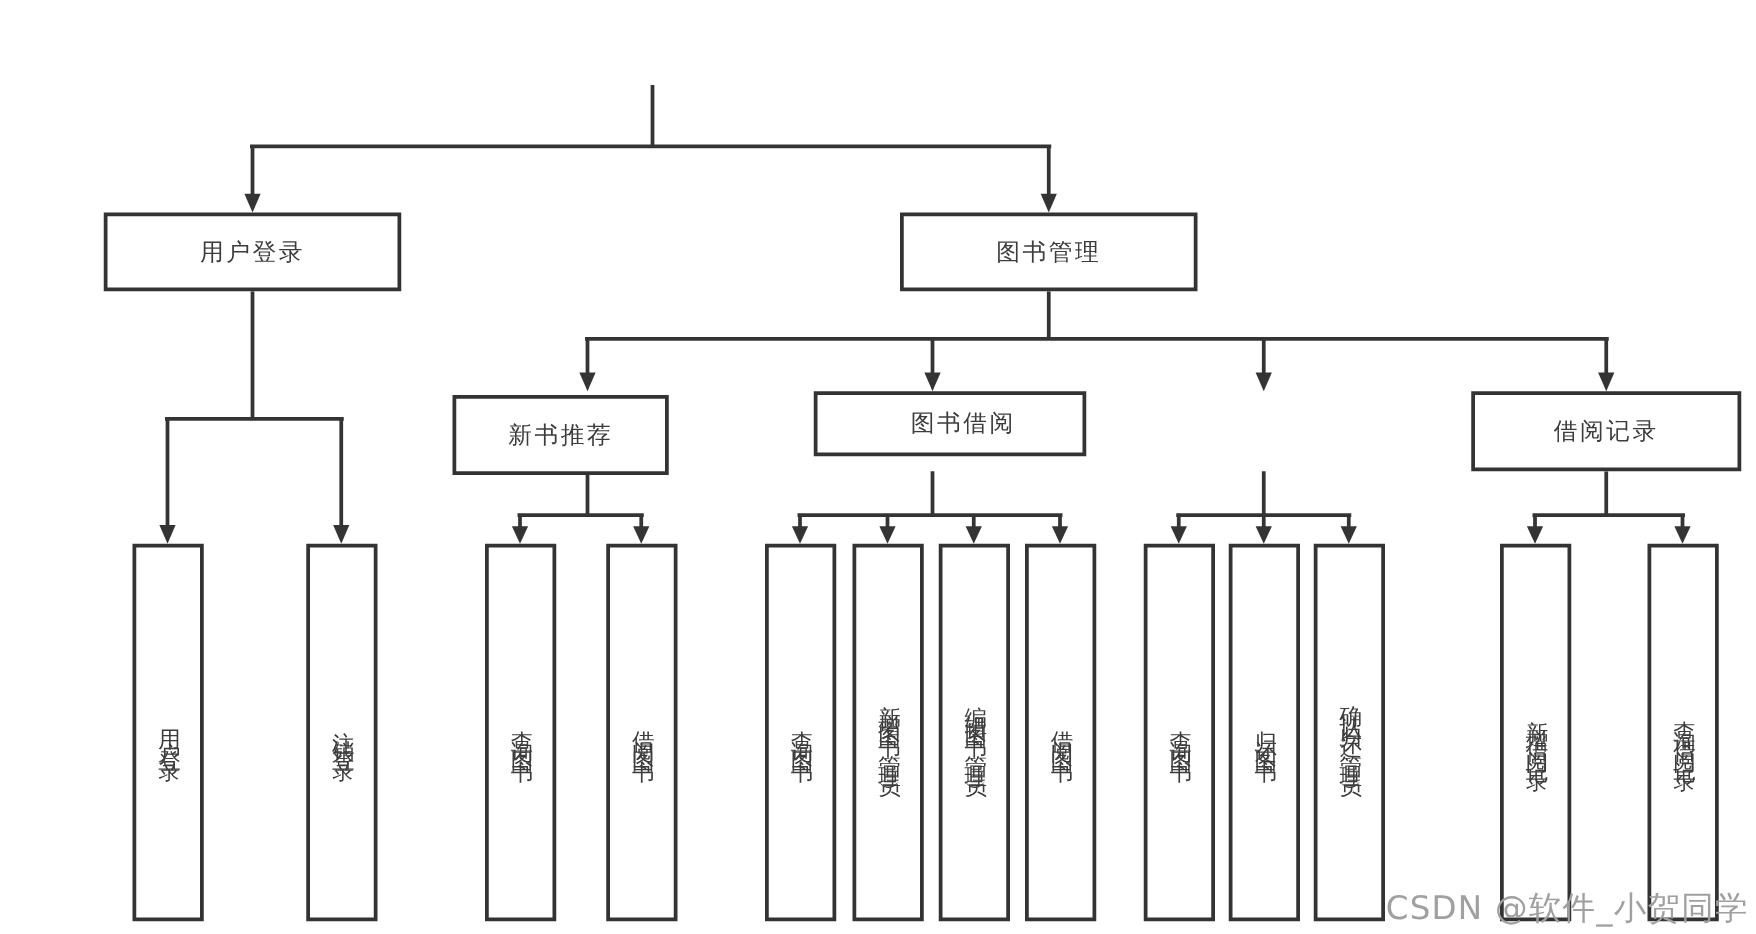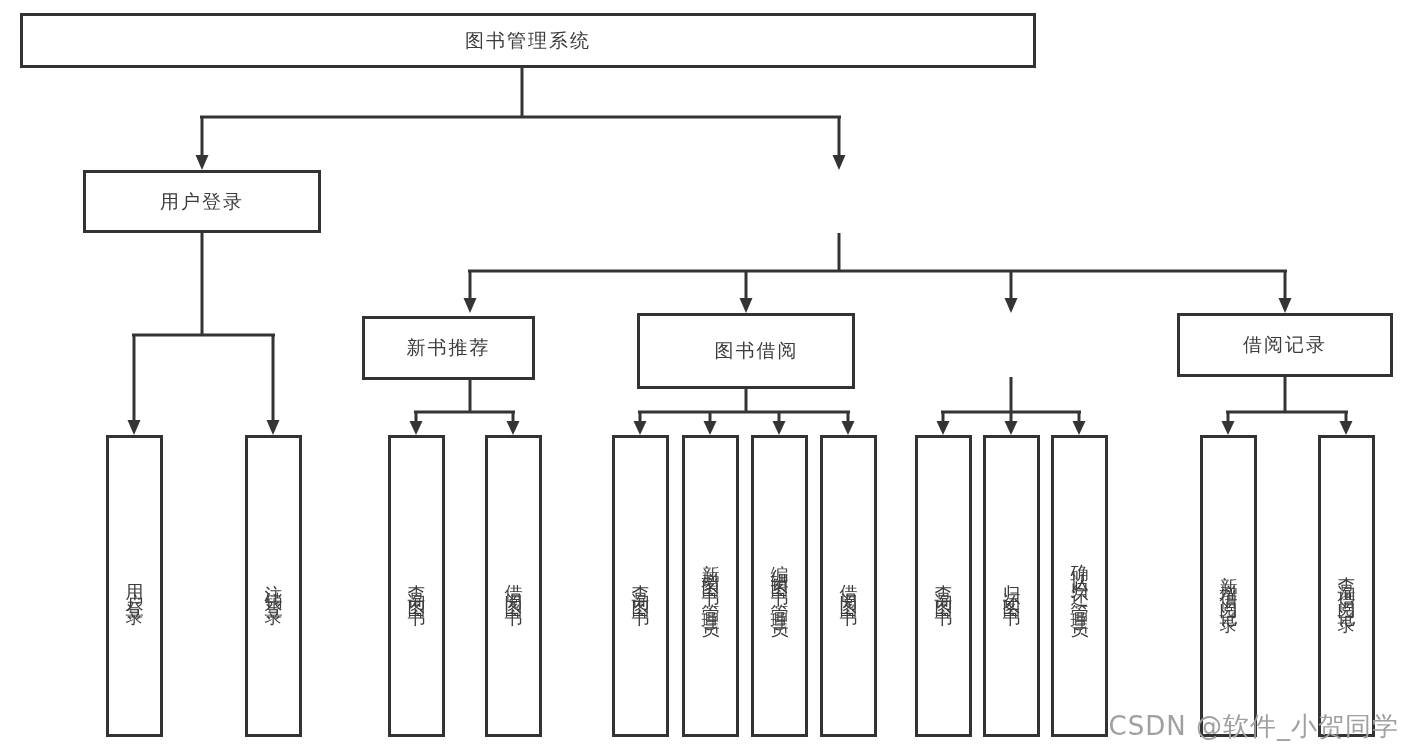--- a/index.html
+++ b/index.html
@@ -131,32 +131,32 @@
     <polygon points="1072.5,421 1085.5,421 1079,435"></polygon>
 
     <line x1="1285" y1="377" x2="1285" y2="412"></line>
     <line x1="1226" y1="412" x2="1348" y2="412"></line>
     <line x1="1228" y1="412" x2="1228" y2="423"></line>
     <polygon points="1221.5,421 1234.5,421 1228,435"></polygon>
     <line x1="1346" y1="412" x2="1346" y2="423"></line>
     <polygon points="1339.5,421 1352.5,421 1346,435"></polygon>
   </svg>
 
-  <div class="node" style="left:20px; top:13px; width:1016px; height:55px;">
-    <span>图书管理系统</span>
-  </div>
 
   <div class="node" style="left:83px; top:170px; width:238px; height:63px;">
     <span>用户登录</span>
   </div>
+  <div class="node" style="left:720px; top:170px; width:238px; height:63px;">
+    <span>图书管理</span>
+  </div>
 
   <div class="node" style="left:362px; top:316px; width:173px; height:64px;">
     <span>新书推荐</span>
   </div>
-  <div class="node" style="left:637px; top:313px; width:218px; height:76px;padding-left:21px;">
+  <div class="node" style="left:651px; top:313px; width:218px; height:52px;padding-left:21px;">
     <span>图书借阅</span>
   </div>
   <div class="node" style="left:1177px; top:313px; width:216px; height:64px;">
     <span>借阅记录</span>
   </div>
 
   <div class="leaf" style="left:106px;">
     <span class="vtext">用户登录</span>
   </div>
   <div class="leaf" style="left:245px;">

